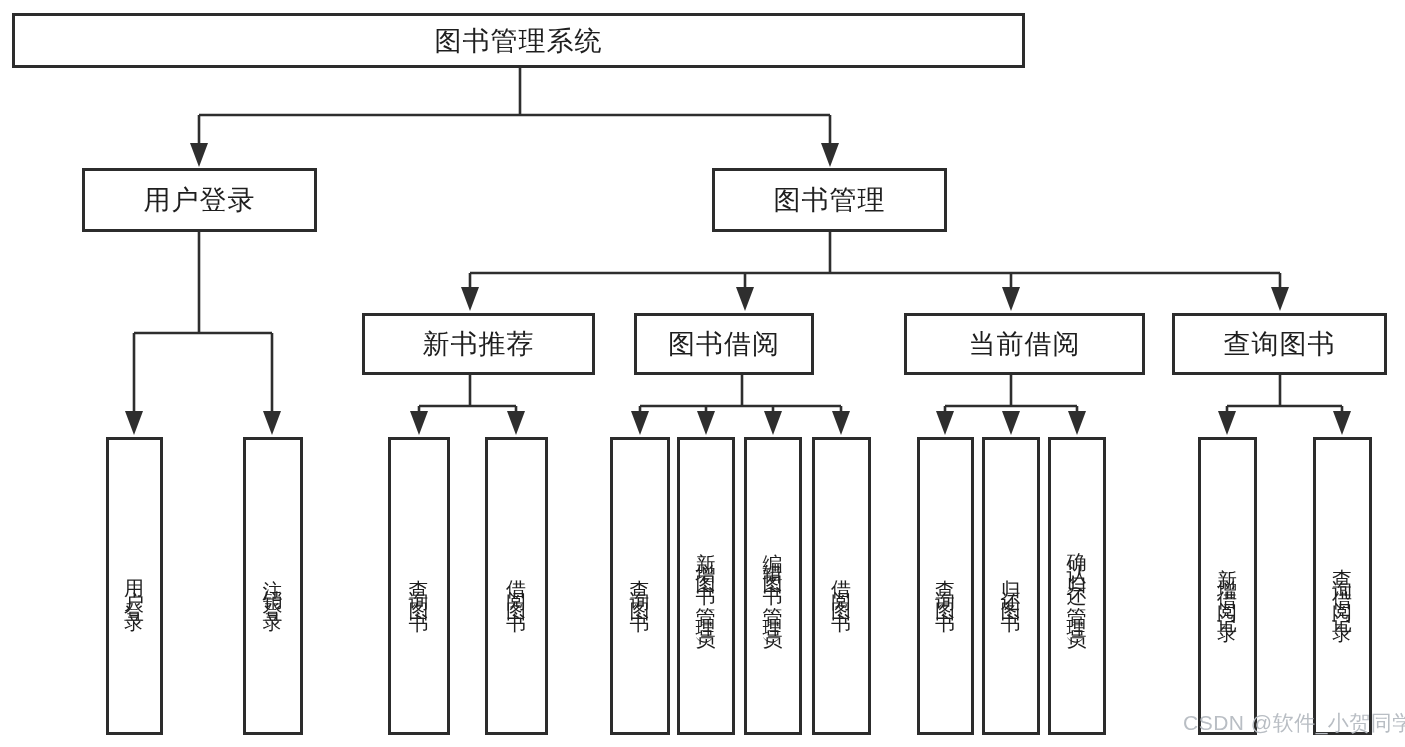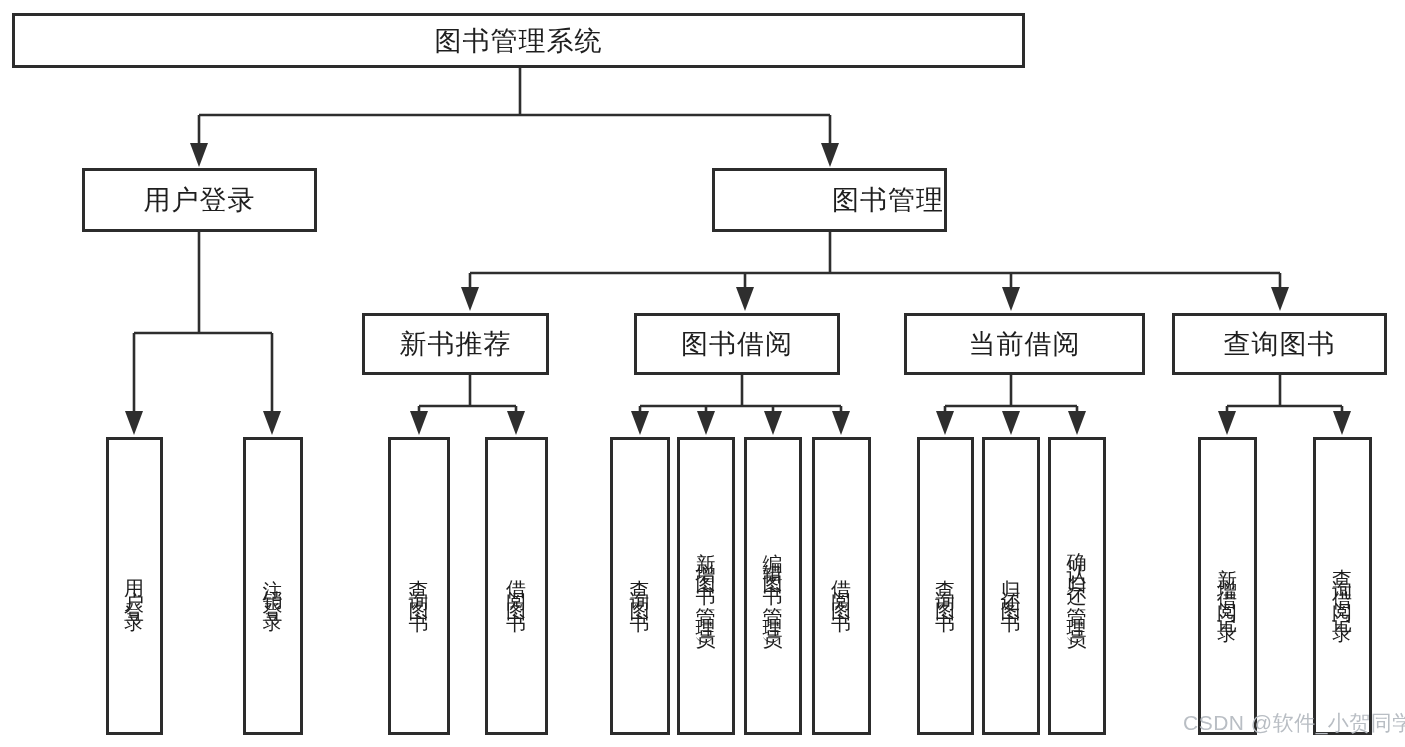--- a/index.html
+++ b/index.html
@@ -139,28 +139,28 @@
     <polygon class="head" points="1333,411 1351,411 1342,435"></polygon>
   </svg>
 
   <div class="box" style="left:12px; top:13px; width:1013px; height:55px;">
     <span>图书管理系统</span>
   </div>
 
   <div class="box" style="left:82px; top:168px; width:235px; height:64px;">
     <span>用户登录</span>
   </div>
-  <div class="box" style="left:712px; top:168px; width:235px; height:64px;justify-content:flex-end;">
+  <div class="box" style="left:712px; top:168px; width:235px; height:64px;">
     <span>图书管理</span>
   </div>
 
-  <div class="box" style="left:362px; top:313px; width:187px; height:62px;">
+  <div class="box" style="left:362px; top:313px; width:233px; height:62px;">
     <span>新书推荐</span>
   </div>
-  <div class="box" style="left:634px; top:313px; width:206px; height:62px;">
+  <div class="box" style="left:634px; top:313px; width:180px; height:62px;">
     <span>图书借阅</span>
   </div>
   <div class="box" style="left:904px; top:313px; width:241px; height:62px;">
     <span>当前借阅</span>
   </div>
   <div class="box" style="left:1172px; top:313px; width:215px; height:62px;">
     <span>查询图书</span>
   </div>
 
   <div class="vbox" style="left:106px; top:437px; width:57px; height:298px;">

